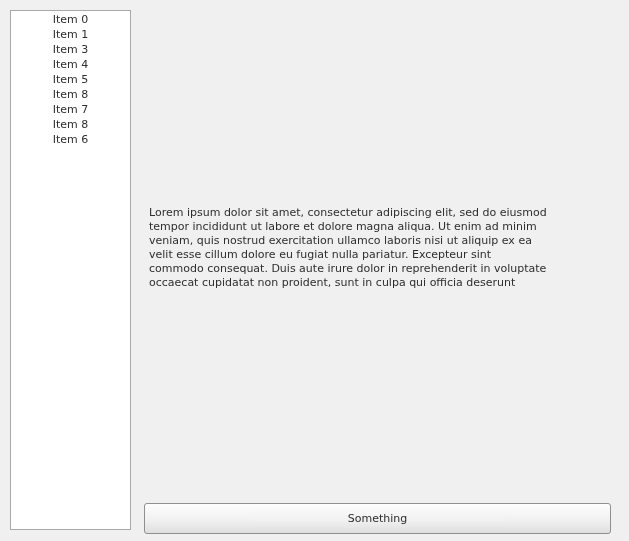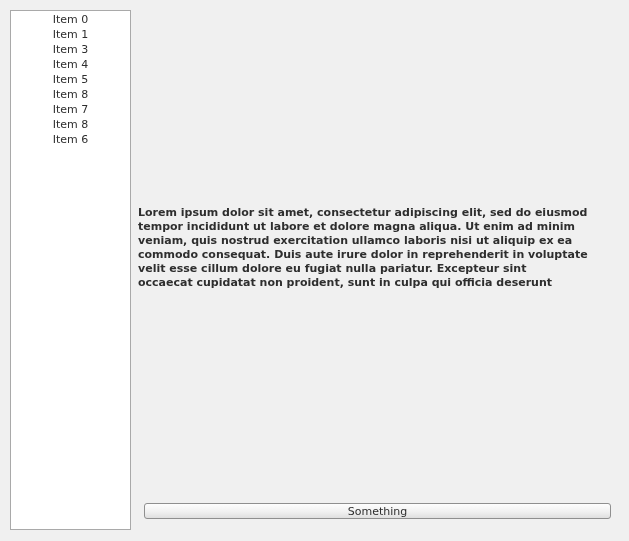--- a/index.html
+++ b/index.html
@@ -27,35 +27,34 @@
     height: 15px;
     line-height: 15px;
     font-size: 11px;
     color: #2e2e2e;
     text-align: center;
     white-space: nowrap;
     cursor: default;
   }
   .lorem {
     position: absolute;
-    left: 138px; top: 206px;
+    left: 149px; top: 206px;
     width: 466px;
     font-size: 11px;
     color: #2e2e2e;
-    font-weight: bold;
   }
   .lorem-line {
     height: 14px;
     line-height: 14px;
     white-space: nowrap;
   }
   .btn {
     position: absolute;
     left: 144px; top: 503px;
-    width: 467px; height: 16px;
+    width: 467px; height: 31px;
     font-family: "DejaVu Sans", sans-serif;
     font-size: 11px;
     color: #2e2e2e;
     text-align: center;
     background: linear-gradient(to bottom, #fdfdfd 0%, #f1f1f1 55%, #dfdfdf 100%);
     border: 1px solid #8f8f8f;
     border-radius: 3px;
     cursor: default;
   }
 </style>
@@ -75,20 +74,20 @@
       <div class="list-item">Item 7</div>
       <div class="list-item">Item 8</div>
       <div class="list-item">Item 6</div>
     </div>
 
   <div class="lorem">
 
   <div class="lorem-line">Lorem ipsum dolor sit amet, consectetur adipiscing elit, sed do eiusmod</div>
       <div class="lorem-line">tempor incididunt ut labore et dolore magna aliqua. Ut enim ad minim</div>
       <div class="lorem-line">veniam, quis nostrud exercitation ullamco laboris nisi ut aliquip ex ea</div>
+      <div class="lorem-line">velit esse cillum dolore eu fugiat nulla pariatur. Excepteur sint</div>
       <div class="lorem-line">commodo consequat. Duis aute irure dolor in reprehenderit in voluptate</div>
-      <div class="lorem-line">velit esse cillum dolore eu fugiat nulla pariatur. Excepteur sint</div>
       <div class="lorem-line">occaecat cupidatat non proident, sunt in culpa qui officia deserunt</div>
     </div>
 
   <button class="btn" type="button">Something</button>
 
 </div>
 
 </body></html>

